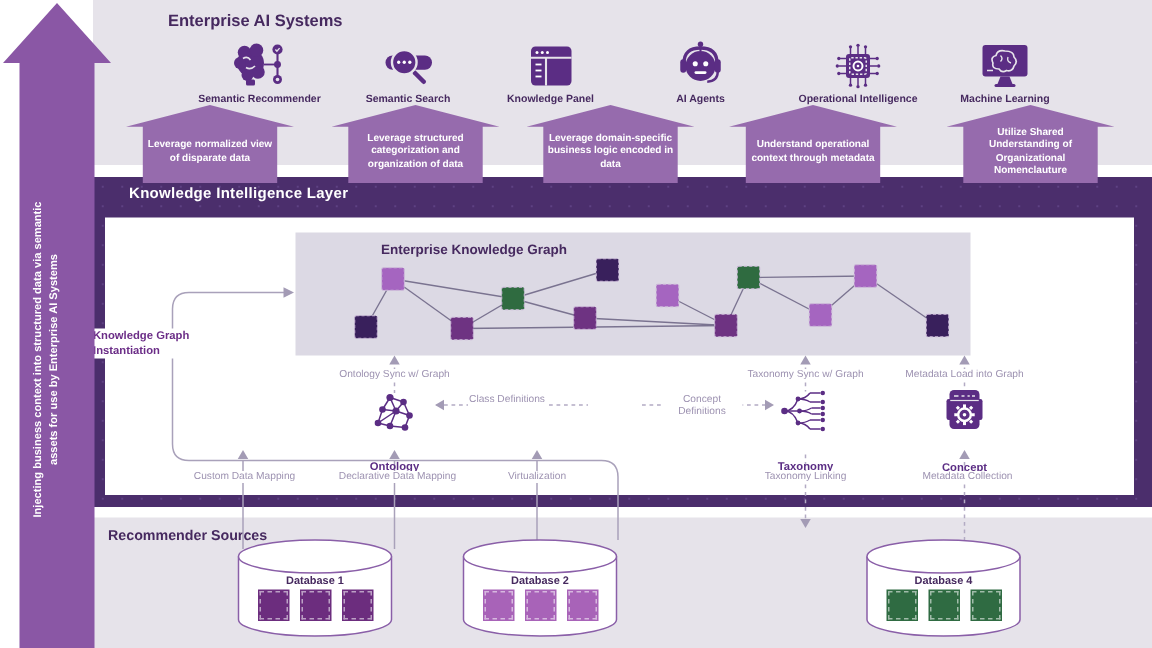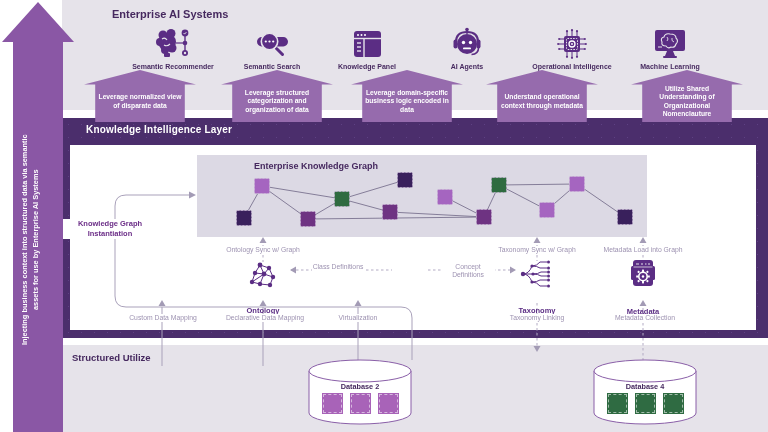--- a/index.html
+++ b/index.html
@@ -44,42 +44,42 @@
   
   .connectors{position:absolute;left:0;top:0;z-index:3;pointer-events:none;}
 
   
   .comp{position:absolute;width:90px;display:flex;flex-direction:column;align-items:center;z-index:4;}
   .comp .lbl{font-size:7.5px;font-weight:bold;color:#5b2d84;margin-top:17px;white-space:nowrap;}
 
   
   .glabel{position:absolute;z-index:4;font-size:6.8px;color:#9d92b1;text-align:center;background:#fff;line-height:1.25;}
   .kgi-label{position:absolute;left:62px;top:219px;width:96px;z-index:4;font-size:7.5px;font-weight:bold;
-    color:#6b2d87;text-align:center;background:#fff;line-height:1.3;}
+    color:#6b2d87;background:#fff;line-height:1.3;}
 
   
   .db{position:absolute;top:358px;width:110px;height:68px;z-index:4;}
   .db svg{position:absolute;left:0;top:0;}
   .db .lbl{position:absolute;left:0;top:24px;width:110px;text-align:center;
     font-size:7.3px;font-weight:bold;color:#46295f;}
   .db .sq-row{position:absolute;left:0;top:35px;width:110px;display:flex;justify-content:center;gap:7px;}
   .db .sq-row span{width:21px;height:21px;display:block;outline:1px dashed rgba(255,255,255,.55);outline-offset:-2px;}
 </style>
 </head>
 <body>
 
 <div class="stage">
 
   <div class="top-section"></div>
   <div class="kil-container">
     <div class="kil-title">Knowledge Intelligence Layer</div>
   </div>
   <div class="white-panel"></div>
   <div class="sources-section">
-    <div class="sources-title">Structured Utilize</div>
+    <div class="sources-title">Recommender Sources</div>
   </div>
 
   <svg class="big-arrow" width="76" height="432">
     <polygon points="38,2 74,42 63,42 63,432 13,432 13,42 2,42" fill="#8a57a5"></polygon>
   </svg>
   <div class="banner-text">Injecting business context into structured data via semantic assets for use by Enterprise AI Systems</div>
 
   <div class="page-title">Enterprise AI Systems</div>
 
   <div class="ai-item" style="left:121px">
@@ -357,48 +357,60 @@
         <rect x="16" y="11.6" width="2" height="2.4"></rect>
           <rect x="16" y="23" width="2" height="2.4"></rect>
         <rect x="10.2" y="17.5" width="2.4" height="2"></rect>
           <rect x="21.4" y="17.5" width="2.4" height="2"></rect>
         <rect x="11.6" y="12.9" width="2" height="2" transform="rotate(45 12.6 13.9)"></rect>
         <rect x="20.4" y="12.9" width="2" height="2" transform="rotate(-45 21.4 13.9)"></rect>
         <rect x="11.6" y="22.1" width="2" height="2" transform="rotate(-45 12.6 23.1)"></rect>
         <rect x="20.4" y="22.1" width="2" height="2" transform="rotate(45 21.4 23.1)"></rect>
       </g>
     </svg>
-    <div class="lbl">Metadata</div>
+    <div class="lbl">Concept</div>
   </div>
 
   <div class="glabel" style="left:208px;top:246px;width:110px">Ontology Sync w/ Graph</div>
   <div class="glabel" style="left:482px;top:246px;width:110px">Taxonomy Sync w/ Graph</div>
   <div class="glabel" style="left:588px;top:246px;width:110px">Metadata Load into Graph</div>
   <div class="glabel" style="left:312px;top:263px;width:52px">Class Definitions</div>
   <div class="glabel" style="left:441px;top:263px;width:54px">Concept Definitions</div>
   <div class="kgi-label">Knowledge Graph Instantiation</div>
   <div class="glabel" style="left:118px;top:314px;width:90px">Custom Data Mapping</div>
   <div class="glabel" style="left:213px;top:314px;width:104px">Declarative Data Mapping</div>
   <div class="glabel" style="left:316px;top:314px;width:84px">Virtualization</div>
   <div class="glabel" style="left:494px;top:314px;width:86px">Taxonomy Linking</div>
   <div class="glabel" style="left:600px;top:314px;width:90px">Metadata Collection</div>
 
+  <div class="db" style="left:155px">
+    <svg width="110" height="68">
+      <path d="M4,13 V55 A51,11 0 0 0 106,55 V13" fill="#fff" stroke="#8a5fa8" stroke-width="1"></path>
+      <ellipse cx="55" cy="13" rx="51" ry="11" fill="#fff" stroke="#8a5fa8" stroke-width="1"></ellipse>
+    </svg>
+    <div class="lbl">Database 1</div>
+    <div class="sq-row">
+        <span style="background: rgb(108, 45, 126);"></span>
+        <span style="background: rgb(108, 45, 126);"></span>
+        <span style="background: rgb(108, 45, 126);"></span>
+      </div>
+  </div>
   <div class="db" style="left:305px">
     <svg width="110" height="68">
       <path d="M4,13 V55 A51,11 0 0 0 106,55 V13" fill="#fff" stroke="#8a5fa8" stroke-width="1"></path>
       <ellipse cx="55" cy="13" rx="51" ry="11" fill="#fff" stroke="#8a5fa8" stroke-width="1"></ellipse>
     </svg>
     <div class="lbl">Database 2</div>
     <div class="sq-row">
         <span style="background: rgb(168, 99, 184);"></span>
         <span style="background: rgb(168, 99, 184);"></span>
         <span style="background: rgb(168, 99, 184);"></span>
       </div>
   </div>
-  <div class="db" style="left:590px">
+  <div class="db" style="left:574px">
     <svg width="110" height="68">
       <path d="M4,13 V55 A51,11 0 0 0 106,55 V13" fill="#fff" stroke="#8a5fa8" stroke-width="1"></path>
       <ellipse cx="55" cy="13" rx="51" ry="11" fill="#fff" stroke="#8a5fa8" stroke-width="1"></ellipse>
     </svg>
     <div class="lbl">Database 4</div>
     <div class="sq-row">
         <span style="background: rgb(47, 107, 66);"></span>
         <span style="background: rgb(47, 107, 66);"></span>
         <span style="background: rgb(47, 107, 66);"></span>
       </div>

